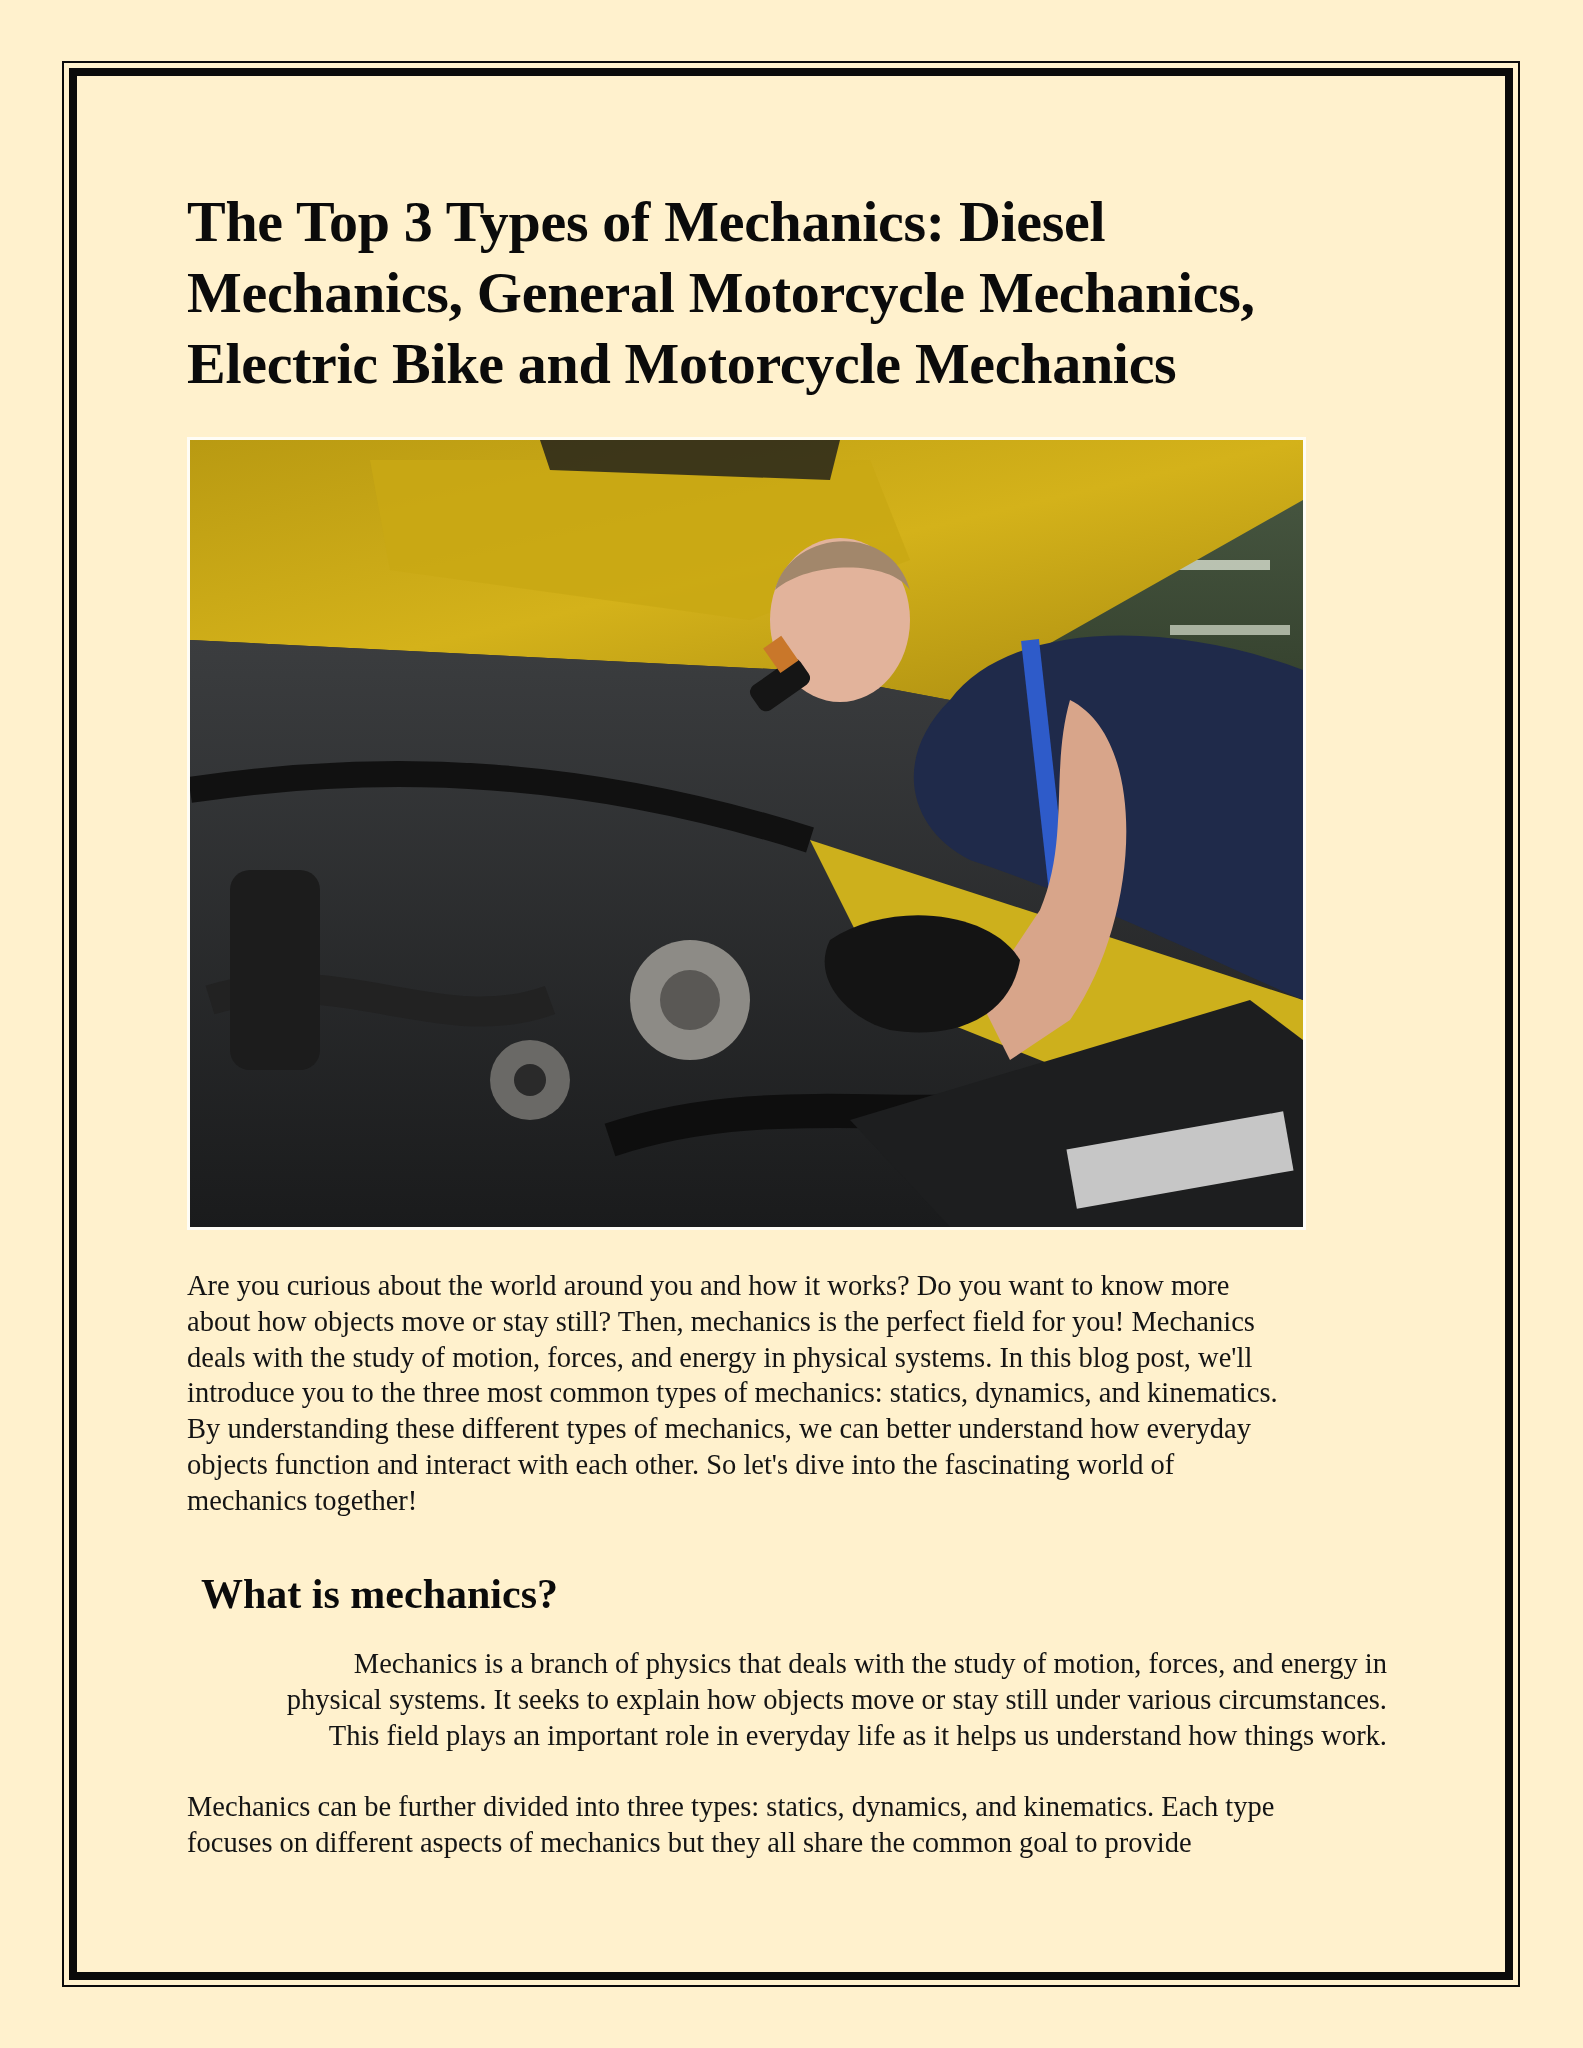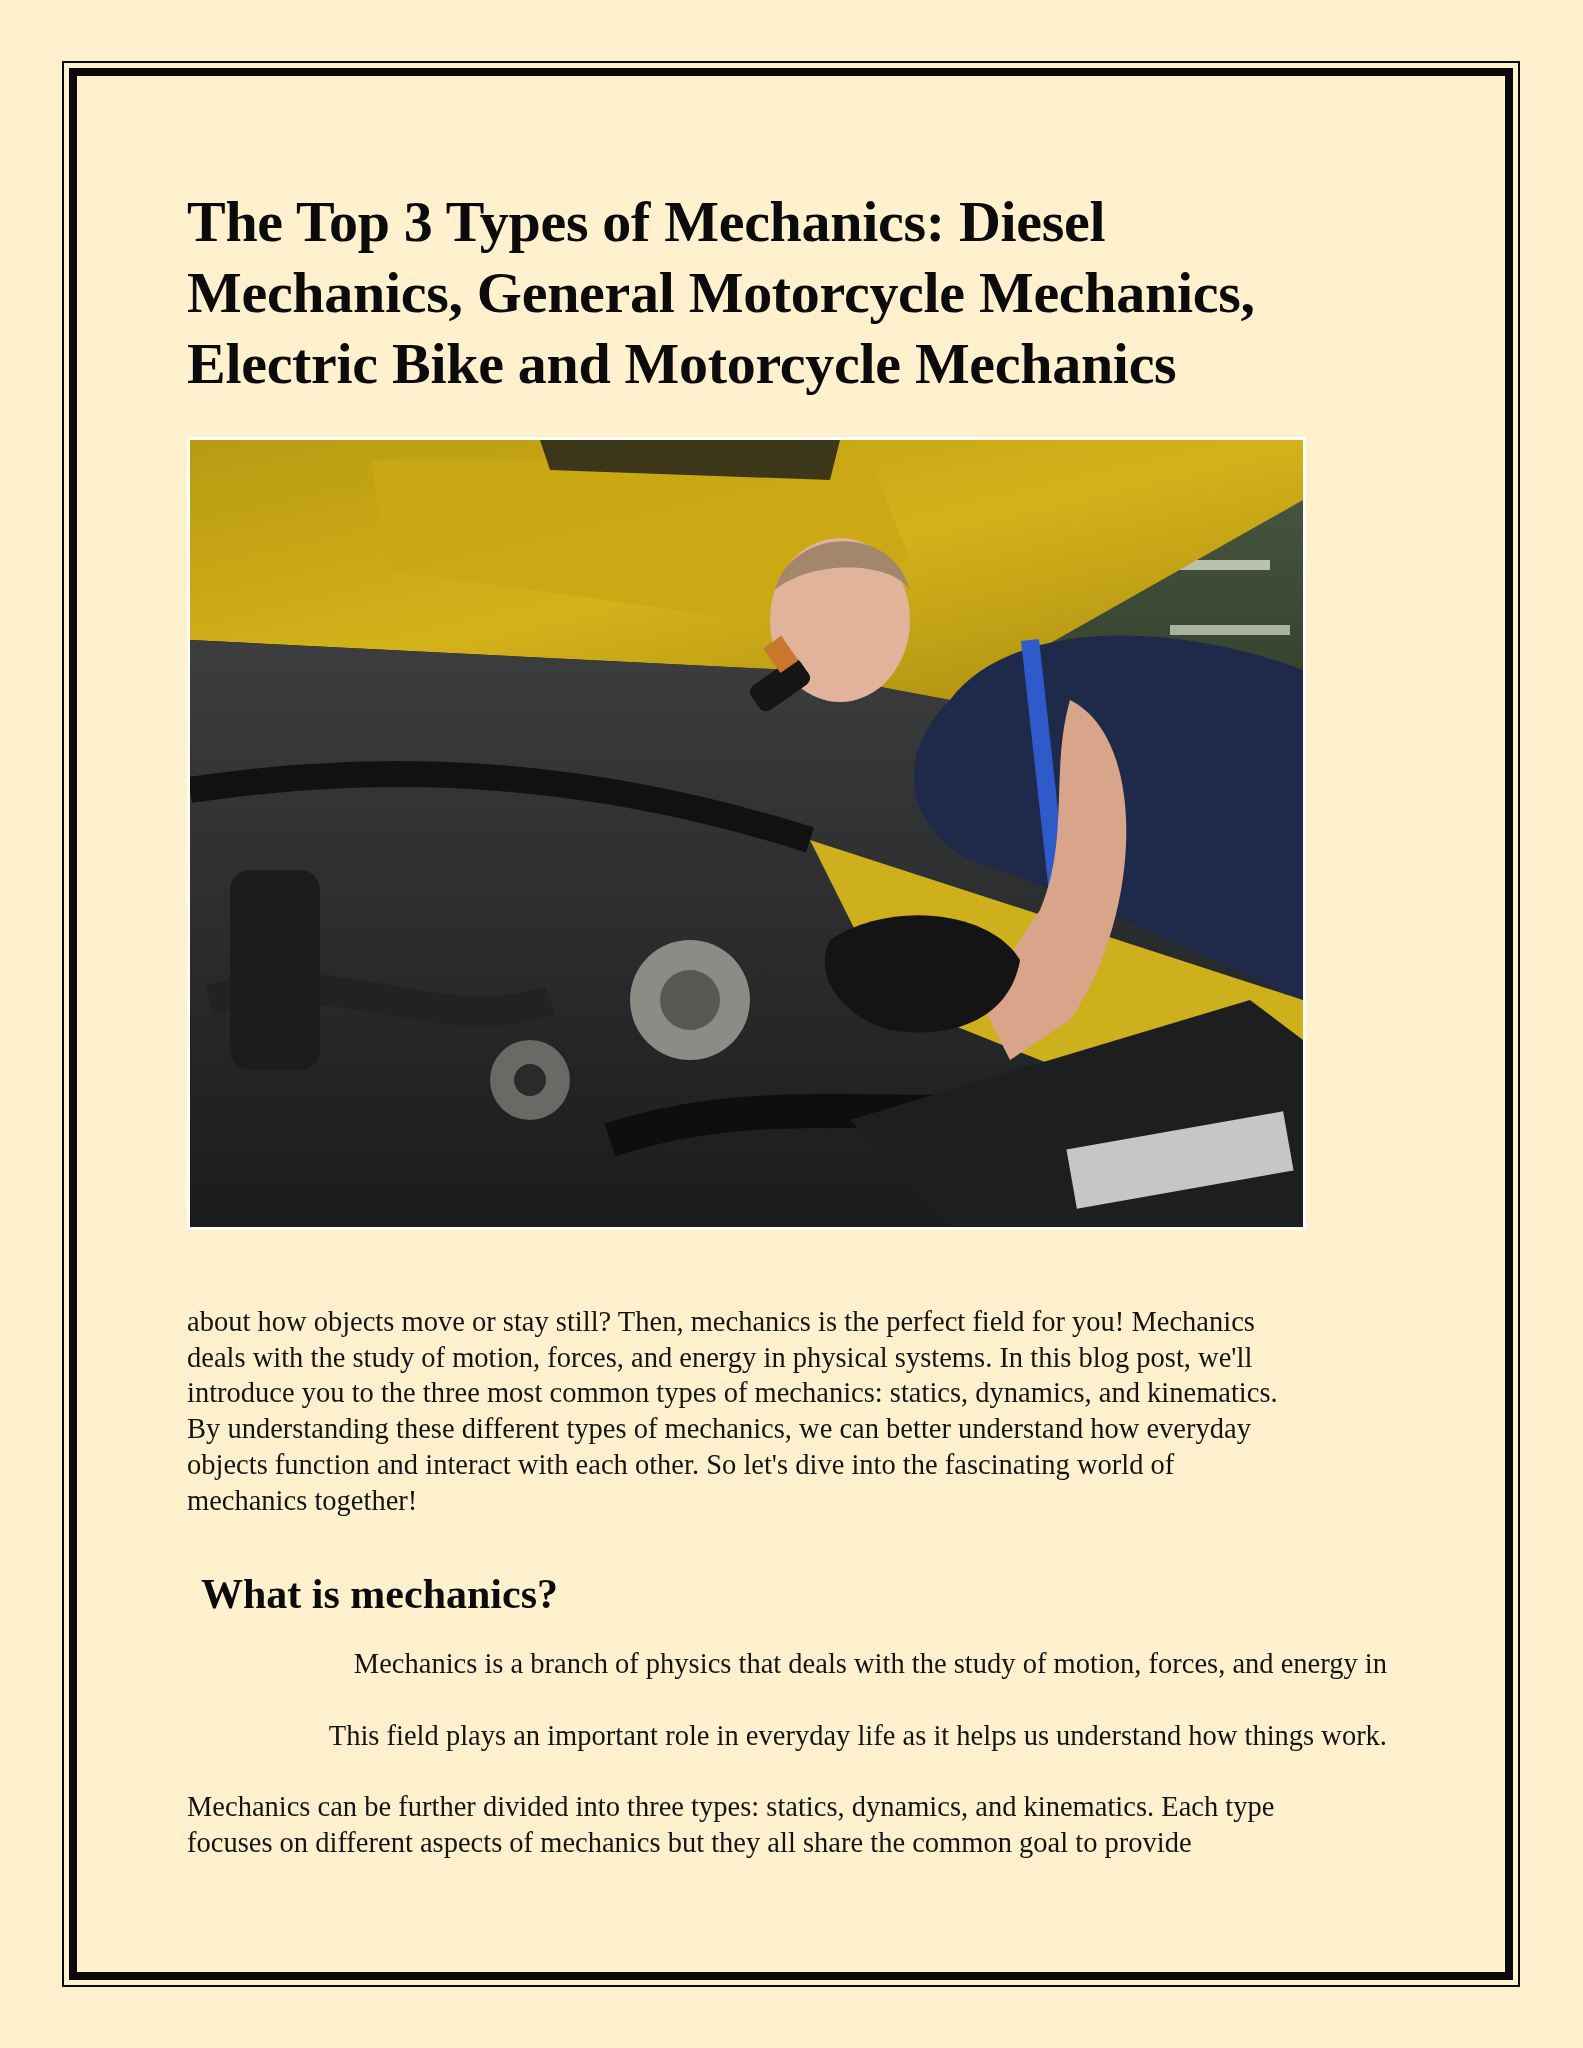--- a/index.html
+++ b/index.html
@@ -109,33 +109,33 @@
 
     <rect x="560" y="230" width="60" height="30" rx="8" fill="#151515" transform="rotate(-35 590 245)"></rect>
     <rect x="580" y="200" width="22" height="30" fill="#c9772a" transform="rotate(-35 590 215)"></rect>
 
     <polygon points="660,680 1060,560 1113,600 1113,787 760,787" fill="#1d1e1f"></polygon>
     <rect x="880" y="690" width="220" height="60" fill="#e4e4e4" opacity="0.85" transform="rotate(-10 990 720)"></rect>
   </svg>
 </div>
 
 <p class="body-text p1">
-  <br>
+  <span>Are you curious about the world around you and how it works? Do you want to know more</span><br>
   <span>about how objects move or stay still? Then, mechanics is the perfect field for you! Mechanics</span><br>
   <span>deals with the study of motion, forces, and energy in physical systems. In this blog post, we'll</span><br>
   <span>introduce you to the three most common types of mechanics: statics, dynamics, and kinematics.</span><br>
   <span>By understanding these different types of mechanics, we can better understand how everyday</span><br>
   <span>objects function and interact with each other. So let's dive into the fascinating world of</span><br>
   <span>mechanics together!</span>
 </p>
 
 <h2 class="section">What is mechanics?</h2>
 
 <p class="body-text p2">
   <span>Mechanics is a branch of physics that deals with the study of motion, forces, and energy in</span><br>
-  <br>
+  <span>physical systems. It seeks to explain how objects move or stay still under various circumstances.</span><br>
   <span>This field plays an important role in everyday life as it helps us understand how things work.</span>
 </p>
 
 <p class="body-text p3">
   <span>Mechanics can be further divided into three types: statics, dynamics, and kinematics. Each type</span><br>
   <span>focuses on different aspects of mechanics but they all share the common goal to provide</span>
 </p>
 
 </body></html>

